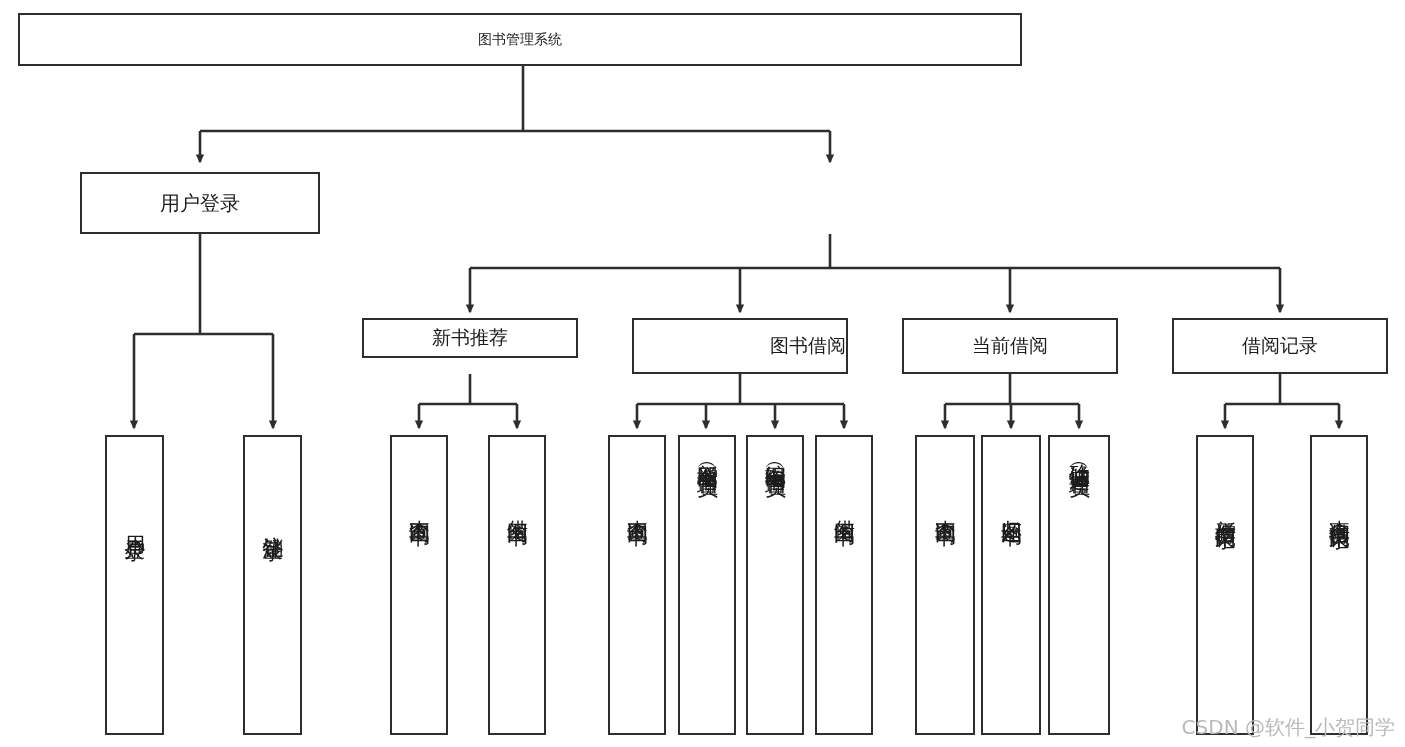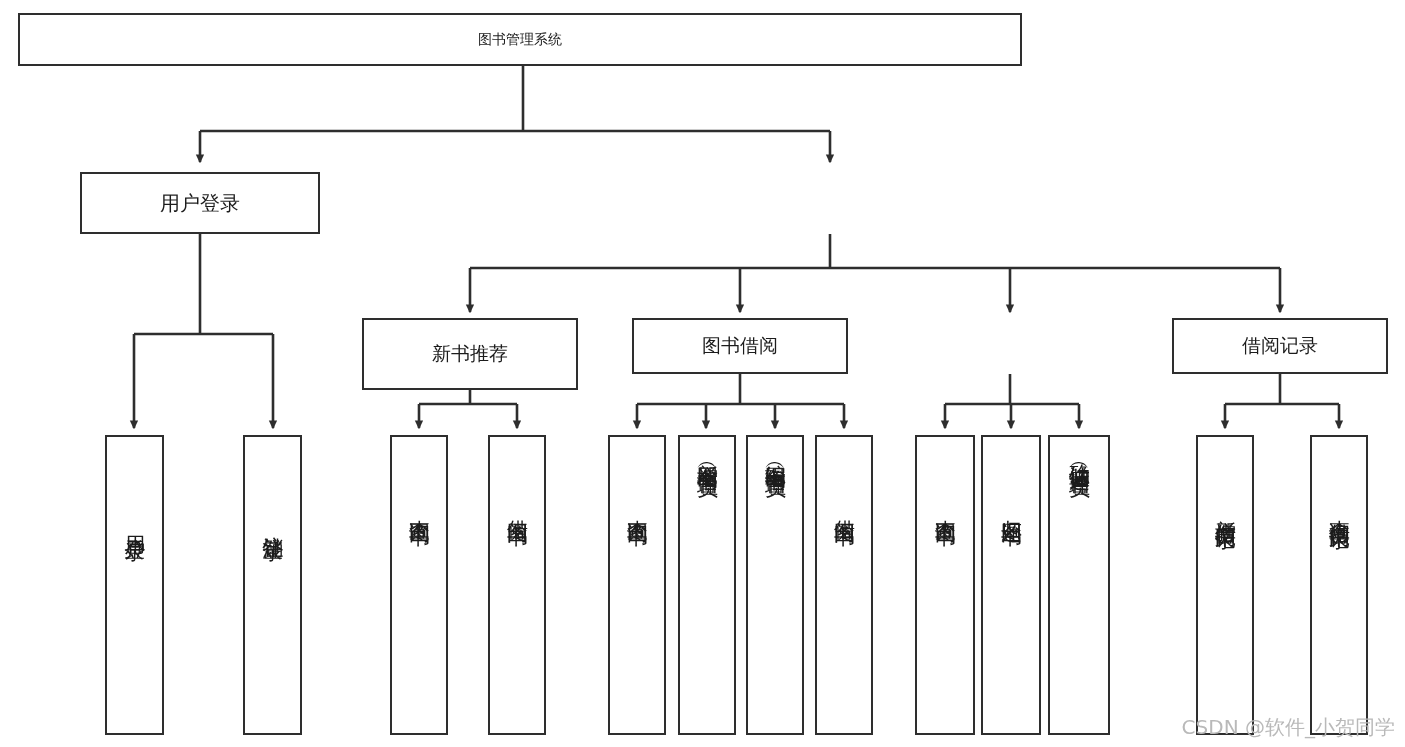--- a/index.html
+++ b/index.html
@@ -137,25 +137,28 @@
   </svg>
 
   <div class="node-box node-root" style="left:18px; top:13px; width:1004px; height:53px;">
     <span class="node-label">图书管理系统</span>
   </div>
 
   <div class="node-box node-l1" style="left:80px; top:172px; width:240px; height:62px;">
     <span class="node-label">用户登录</span>
   </div>
 
-  <div class="node-box node-l2" style="left:362px; top:318px; width:216px; height:72px;">
+  <div class="node-box node-l2" style="left:362px; top:318px; width:216px; height:40px;">
     <span class="node-label">新书推荐</span>
   </div>
-  <div class="node-box node-l2" style="left:632px; top:318px; width:216px; height:56px;">
+  <div class="node-box node-l2" style="left:632px; top:318px; width:216px; height:56px;justify-content:flex-end;">
     <span class="node-label">图书借阅</span>
+  </div>
+  <div class="node-box node-l2" style="left:902px; top:318px; width:216px; height:56px;">
+    <span class="node-label">当前借阅</span>
   </div>
   <div class="node-box node-l2" style="left:1172px; top:318px; width:216px; height:56px;">
     <span class="node-label">借阅记录</span>
   </div>
 
   <div class="node-box node-leaf leaf-mid" style="left:105px; top:435px; width:59px; height:300px;">
     <span class="node-label">用户登录</span>
   </div>
   <div class="node-box node-leaf leaf-mid" style="left:243px; top:435px; width:59px; height:300px;">
     <span class="node-label">注销登录</span>

